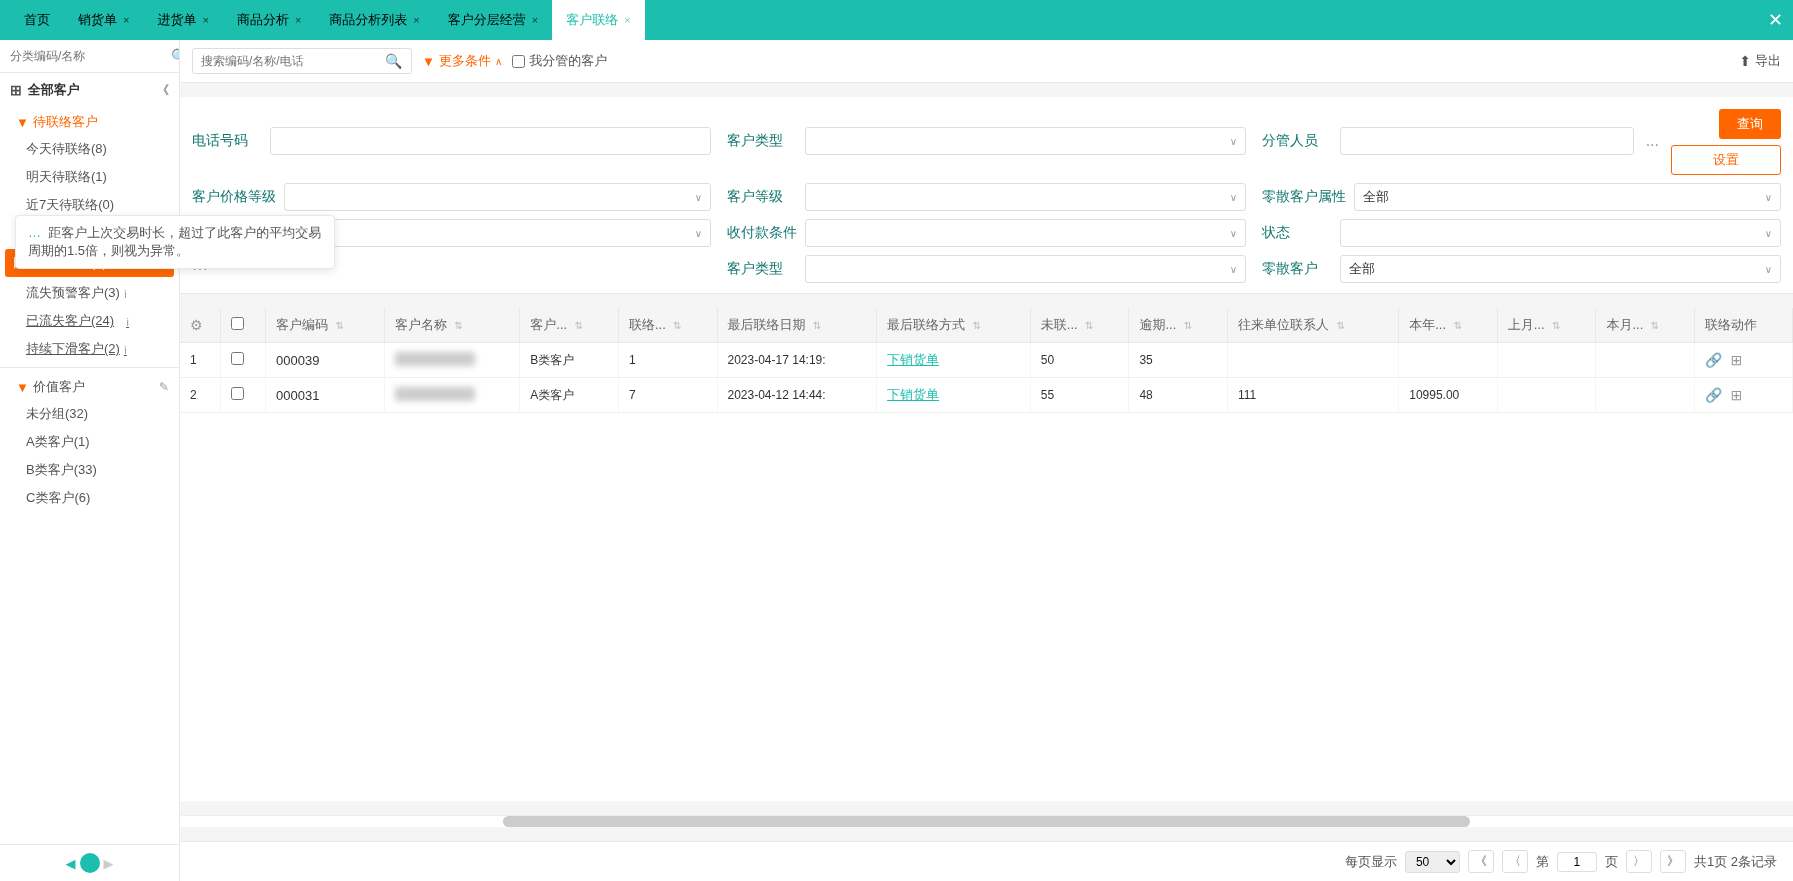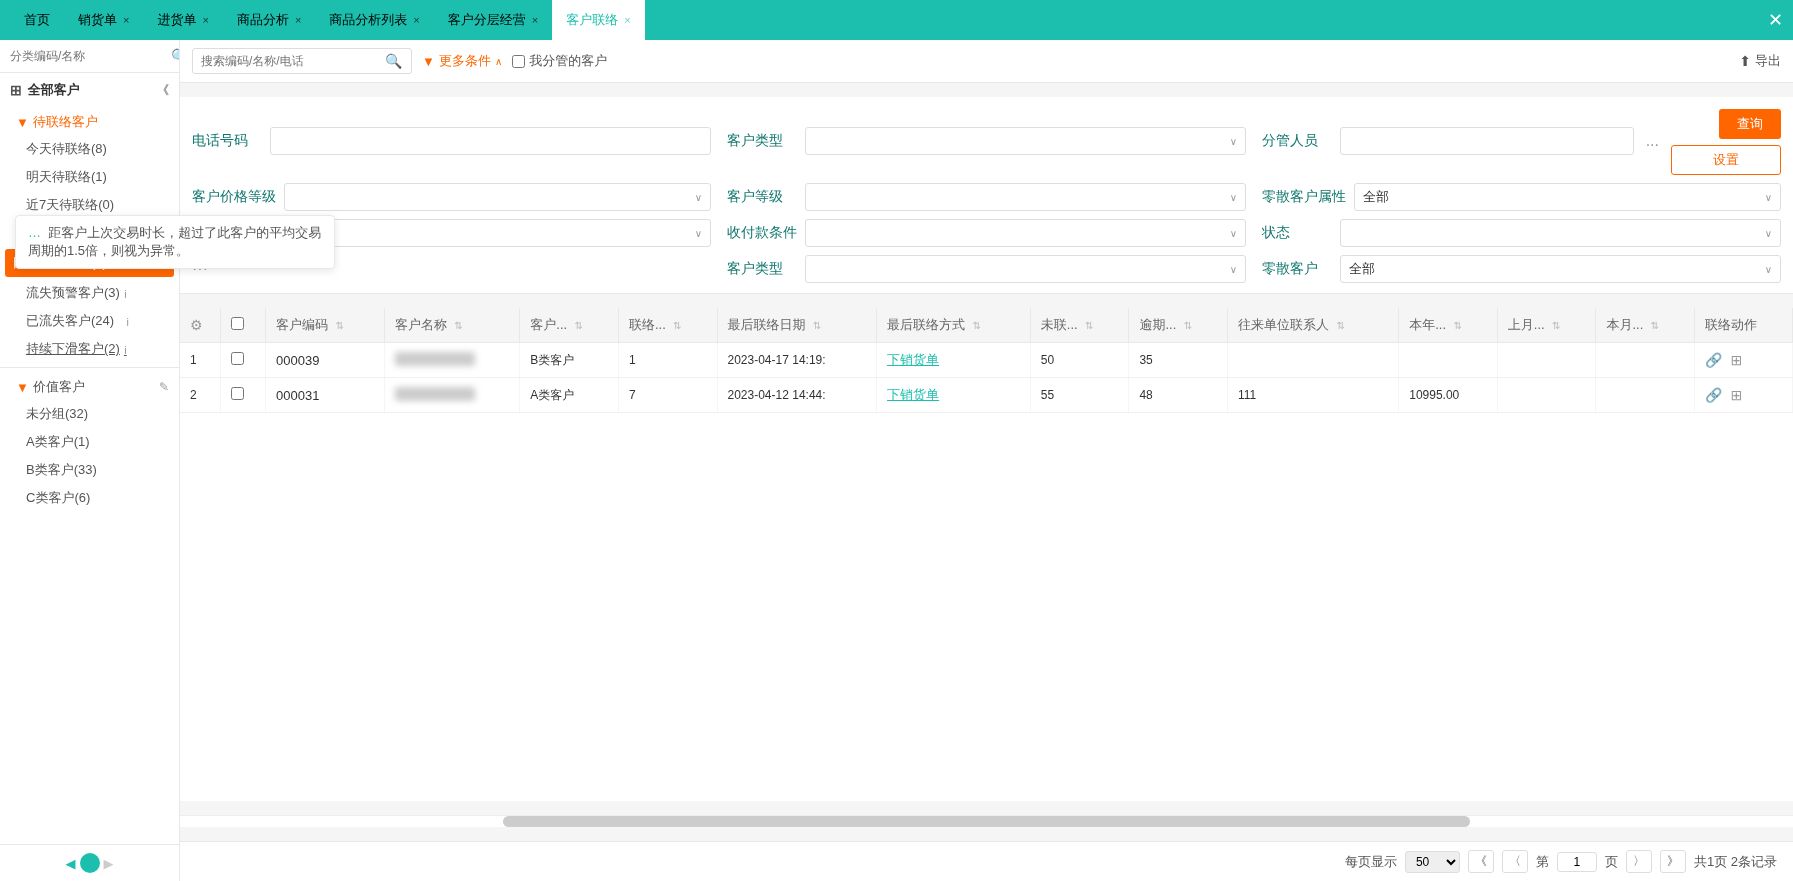--- a/index.html
+++ b/index.html
@@ -439,21 +439,21 @@
 
     <div class="sidebar-item active" style="display:flex;align-items:center;gap:4px;margin:2px 5px;padding:5px 8px;">
       <span>回购异常客户(2)</span>
       <span style="font-size:11px;color:#fff;opacity:0.8;">ℹ</span>
     </div>
 
     <div class="sidebar-item" style="display:flex;align-items:center;gap:4px;">
       <span>流失预警客户(3)</span>
       <span style="font-size:11px;color:#999;">ℹ</span>
     </div>
-    <div class="sidebar-item" style="display:flex;align-items:center;gap:12px;">
+    <div class="sidebar-item" style="display:flex;align-items:center;gap:12px;text-decoration:underline;">
       <span>已流失客户(24)</span>
       <span style="font-size:11px;color:#999;">ℹ</span>
     </div>
     <div class="sidebar-item" style="display:flex;align-items:center;gap:4px;text-decoration:underline;">
       <span>持续下滑客户(2)</span>
       <span style="font-size:11px;color:#999;">ℹ</span>
     </div>
 
     <div class="sidebar-divider"></div>
 

